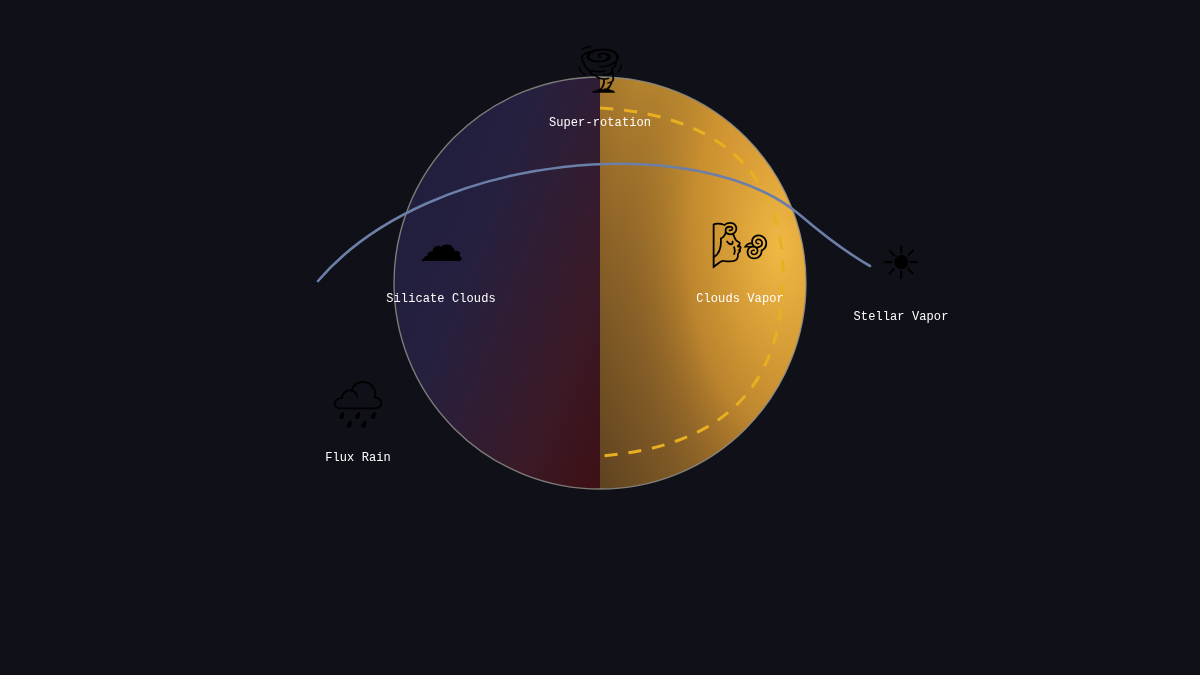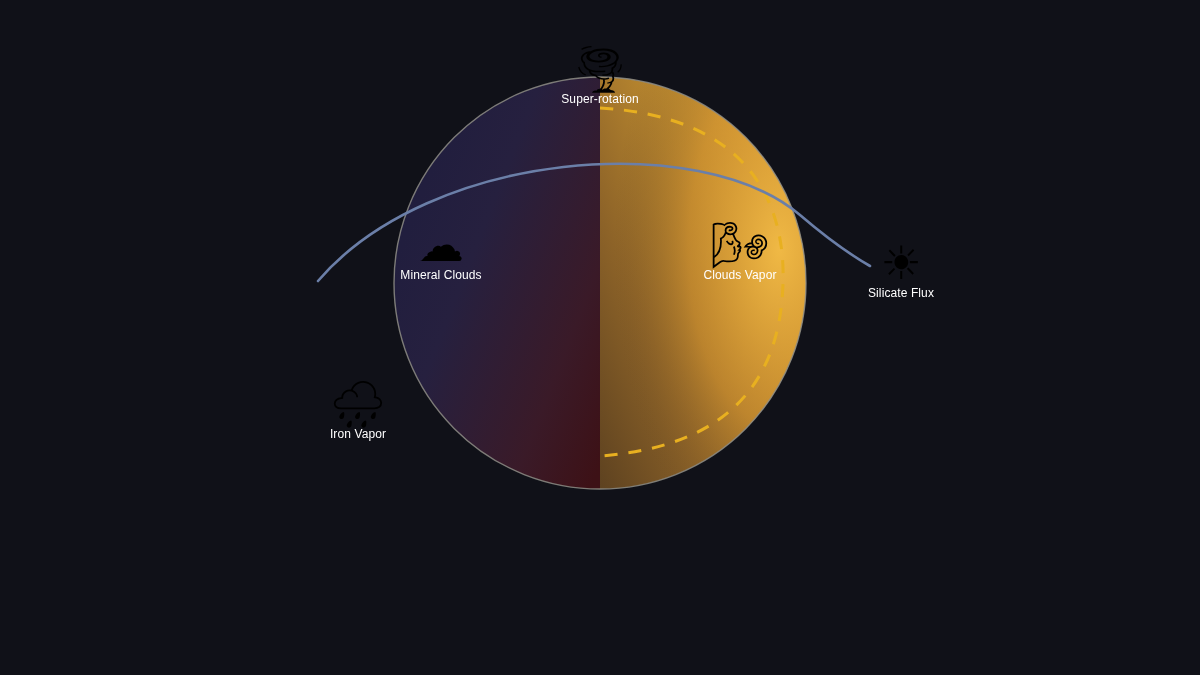--- a/index.html
+++ b/index.html
@@ -15,22 +15,22 @@
   .scene { position:absolute; left:0; top:0; width:1200px; height:500px; }
   .scene-svg { position:absolute; left:0; top:0; }
 
   
   .node { position:absolute; text-align:center; }
   .node .glyph {
     font-family:"DejaVu Sans", sans-serif;
     line-height:1; display:block; user-select:none;
   }
   .node .nlabel {
-    display:block; margin-top:0;
-    font-family:Liberation Sans, sans-serif;
+    display:block; margin-top:24px;
+    font-family:Liberation Mono, monospace;
     font-size:12px; color:#ffffff; white-space:nowrap;
     letter-spacing:.1px;
   }
 
   #node-superrotation { left:520px; top:46px;  width:160px; }
   #node-superrotation .glyph { font-size:46px; }
   #node-silicate      { left:361px; top:222px; width:160px; }
   #node-silicate .glyph { font-size:46px; }
   #node-mineral       { left:660px; top:222px; width:160px; }
   #node-mineral .glyph { font-size:46px; }
@@ -94,36 +94,36 @@
       <path d="M 318,281 C 430,150 700,130 800,215 C 835,245 856,258 870,266" fill="none" stroke="#6b7fa8" stroke-width="2.6" stroke-linecap="round"></path>
     </svg>
 
     <div class="node" id="node-superrotation">
       <span class="glyph">🌪</span>
       <span class="nlabel">Super-rotation</span>
     </div>
 
     <div class="node" id="node-silicate">
       <span class="glyph">☁</span>
-      <span class="nlabel">Mineral Clouds</span>
+      <span class="nlabel">Silicate Clouds</span>
     </div>
 
     <div class="node" id="node-mineral">
       <span class="glyph">🌬</span>
       <span class="nlabel">Clouds Vapor</span>
     </div>
 
     <div class="node" id="node-iron">
       <span class="glyph">🌧</span>
-      <span class="nlabel">Iron Vapor</span>
+      <span class="nlabel">Flux Rain</span>
     </div>
 
     <div class="node" id="node-stellar">
       <span class="glyph">☀</span>
-      <span class="nlabel">Silicate Flux</span>
+      <span class="nlabel">Stellar Vapor</span>
     </div>
   </div>
 
   <div class="footer">
 
     
 
     
 
     

